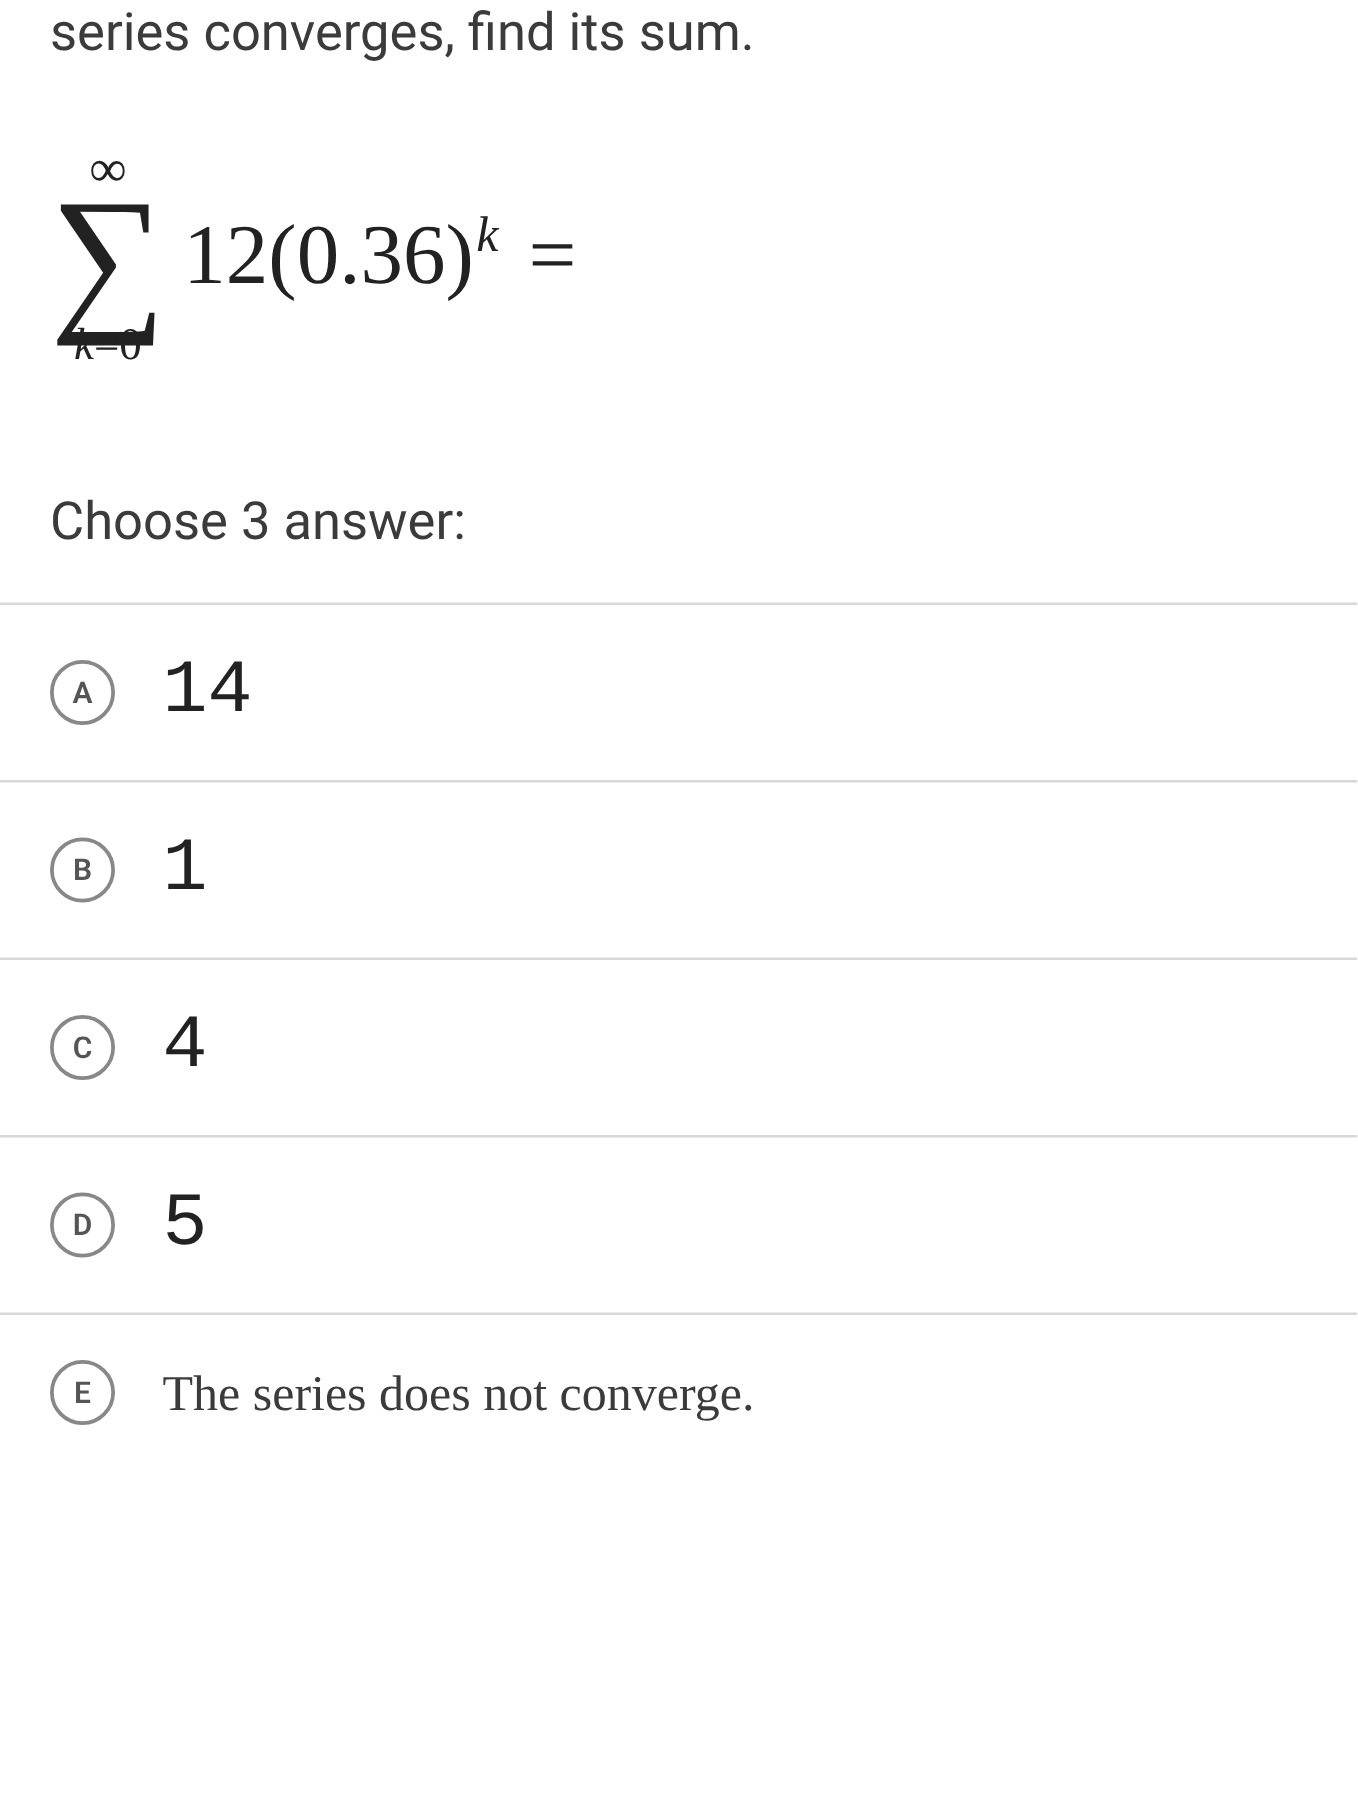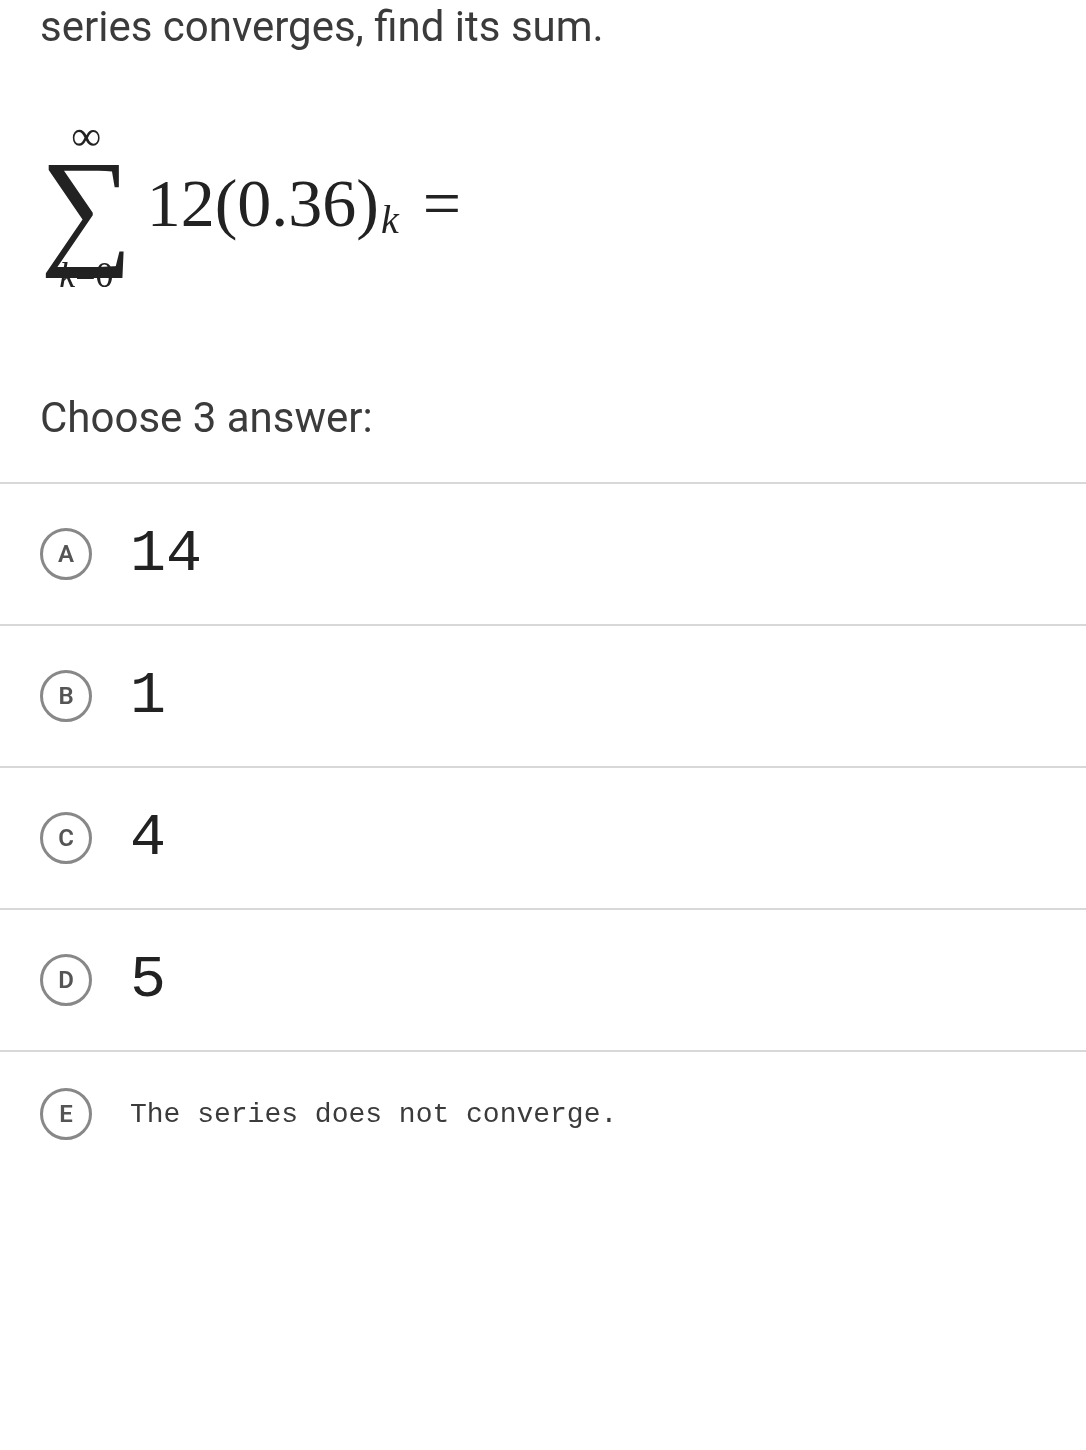--- a/index.html
+++ b/index.html
@@ -45,21 +45,21 @@
     font-size: 36px;
     line-height: 1;
     margin-top: -4px;
   }
   .sigma-bot .eq { font-style: normal; }
   .sigma-bot .num { font-style: normal; }
   .expr {
     font-family: "Times New Roman", serif;
     font-size: 68px;
     display: flex;
-    align-items: flex-end;
+    align-items: flex-start;
   }
   .expr sup {
     font-size: 40px;
     font-style: italic;
     vertical-align: super;
     margin-left: 2px;
   }
   .expr .equals {
     margin-left: 24px;
   }
@@ -92,22 +92,22 @@
     color: #555;
     font-size: 24px;
     font-weight: 600;
   }
   .choice-val {
     font-family: Liberation Mono, monospace;
     font-size: 60px;
     color: #222;
   }
   .choice-val.text {
-    font-family: Liberation Mono, monospace;
-    font-size: 28px;
+    font-family: Liberation Serif, serif;
+    font-size: 40px;
     color: #3b3b3b;
   }
 </style>
 </head>
 <body>
 
 <div class="content">
 
   <div class="question-text">series converges, find its sum.</div>
 

